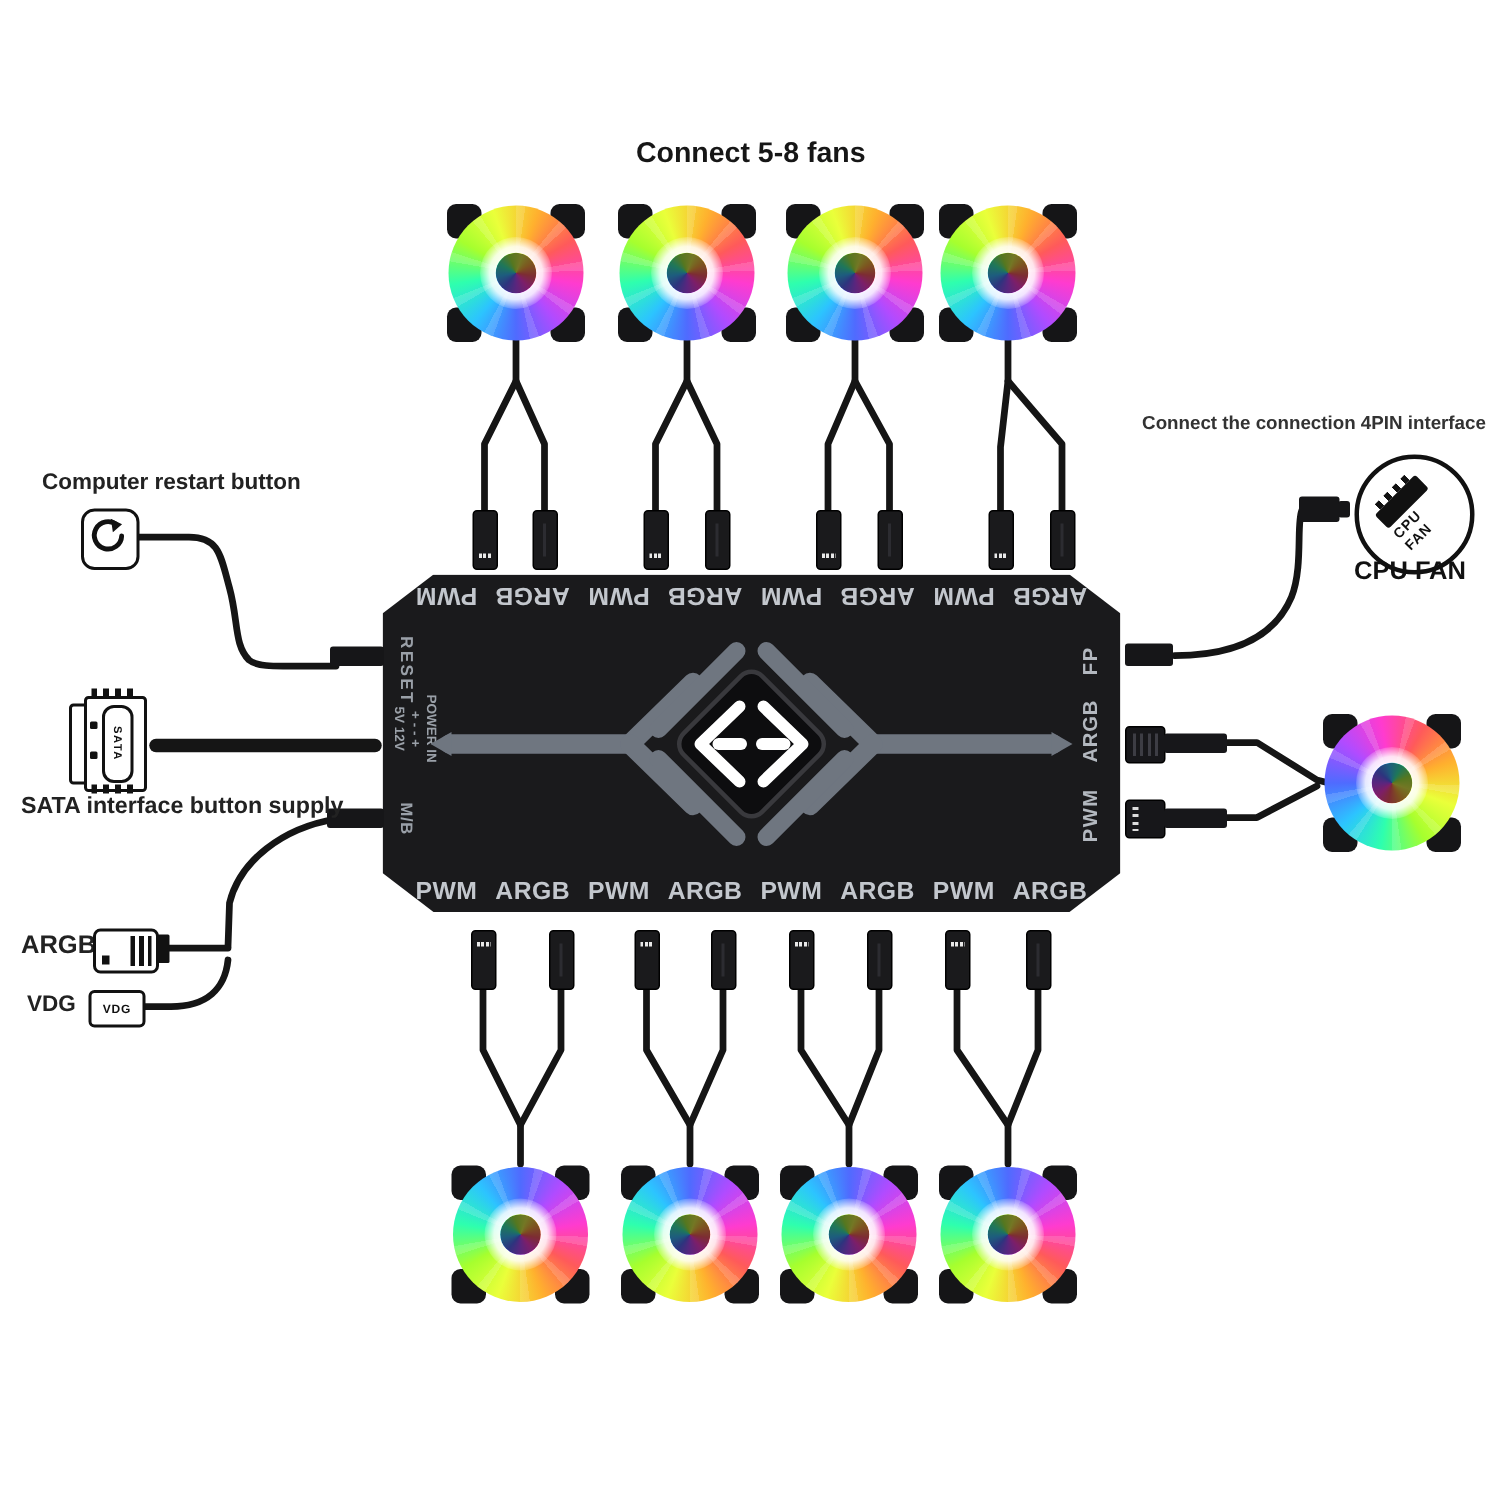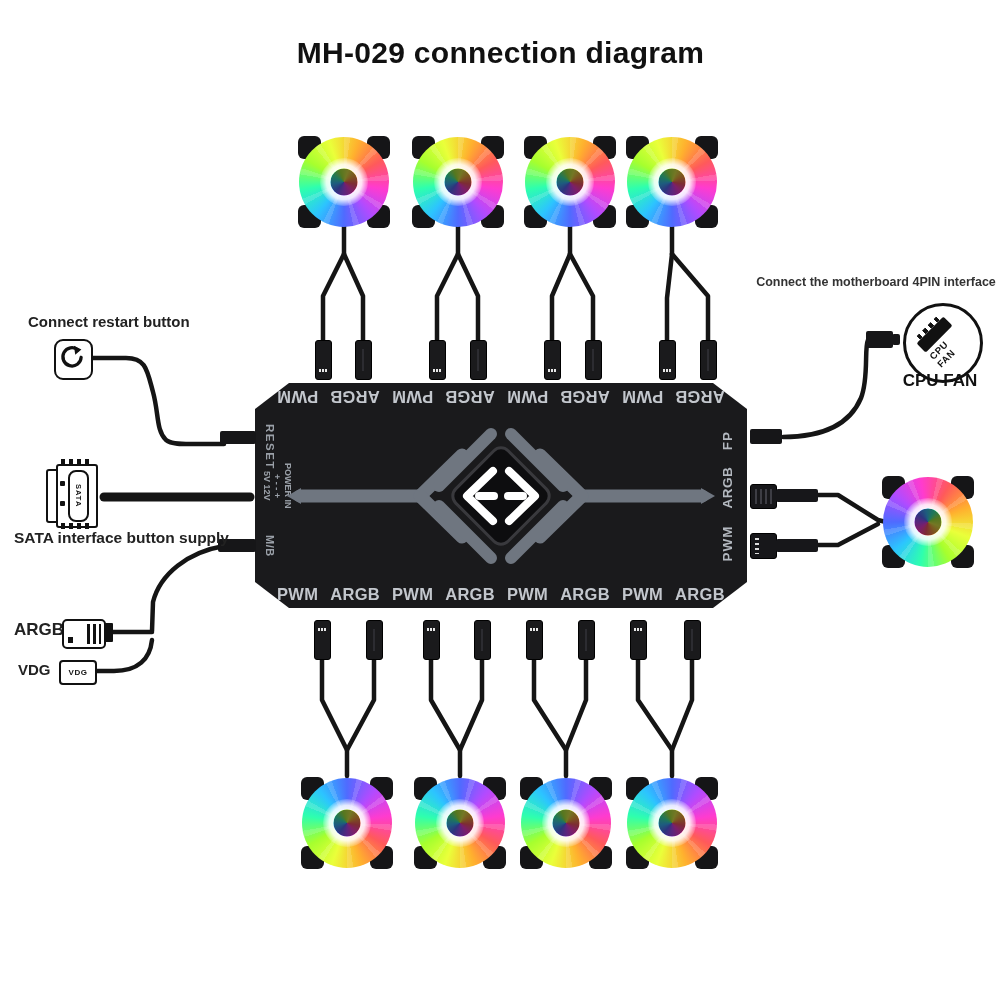--- a/index.html
+++ b/index.html
@@ -96,21 +96,21 @@
   #cpu-header::before{content:"";position:absolute;left:5px;top:-5px;width:28px;height:5px;
     background:repeating-linear-gradient(90deg,#111 0 4px,rgba(0,0,0,0) 4px 8px);}
   #cpu-rot span{font-size:9.5px;font-weight:700;color:#111;letter-spacing:.5px;}
   #lbl-cpufan{left:896px;top:371px;width:88px;text-align:center;font-size:17px;font-weight:700;color:#111;}
 </style>
 </head>
 <body>
 
 <div id="stage">
 
-  <div class="abs title">MH-029 connection diagram</div>
+  <div class="abs subtitle">Connect 5-8 fans</div>
 
   <svg id="wires" width="1001" height="1001" viewBox="0 0 1001 1001">
     <g>
       <path d="M344 224 V254 L323 296 V342"></path>
         <path d="M344 254 L363 296 V342"></path>
       <path d="M458 224 V254 L437 296 V342"></path>
         <path d="M458 254 L478 296 V342"></path>
       <path d="M570 224 V254 L552 296 V342"></path>
         <path d="M570 254 L593 296 V342"></path>
       <path d="M672 224 V254 L667 298 V342"></path>
@@ -204,21 +204,21 @@
   <div class="stub abs" style="left:220px;top:431px;width:36px;height:13px"></div>
   <div class="stub abs" style="left:218px;top:539px;width:38px;height:13px"></div>
   <div class="stub abs" style="left:750px;top:429px;width:32px;height:15px"></div>
   <div class="plughead ribs abs" style="left:750px;top:484px;width:25px;height:23px"></div>
   <div class="plugbody abs" style="left:776px;top:489px;width:42px;height:13px"></div>
   <div class="plughead pins abs" style="left:750px;top:533px;width:25px;height:24px"></div>
   <div class="plugbody abs" style="left:776px;top:539px;width:42px;height:13px"></div>
   <div class="stub abs" style="left:866px;top:331px;width:27px;height:17px"></div>
   <div class="stub abs" style="left:892px;top:334px;width:8px;height:11px"></div>
 
-  <div id="note-restart" class="abs note">Connect restart button</div>
+  <div id="note-restart" class="abs note">Computer restart button</div>
   <div id="restart-icon" class="abs">
     <svg width="30" height="32" viewBox="0 0 24 24" style="position:absolute;left:1px;top:1px">
       <path d="M16.8 5.6 A7.3 7.3 0 1 0 19.3 11.4" fill="none" stroke="#111" stroke-width="2.6" stroke-linecap="round"></path>
       <polygon points="13.5,2.2 19.5,5.2 14.6,9.4" fill="#111"></polygon>
     </svg>
   </div>
 
   <div id="sata-icon" class="abs">
     <div class="teeth" id="teeth-top"></div>
     <div id="sata-flange"></div>
@@ -237,21 +237,21 @@
     <div id="argb-dot"></div>
     <div id="argb-stripes"></div>
   </div>
   <div id="argb-cap" class="abs"></div>
 
   <div id="lbl-vdg" class="abs note">VDG</div>
   <div id="vdg-icon" class="abs">
     <span>VDG</span>
   </div>
 
-  <div id="note-mobo" class="abs">Connect the motherboard 4PIN interface</div>
+  <div id="note-mobo" class="abs">Connect the connection 4PIN interface</div>
   <div id="cpu-circle" class="abs">
     <div id="cpu-rot">
       <div id="cpu-header"></div>
       <span>CPU FAN</span>
     </div>
   </div>
   <div id="lbl-cpufan" class="abs">CPU FAN</div>
 
 <div class="fan" style="left: 299px; top: 137px;">
       <div class="pad tl"></div>

